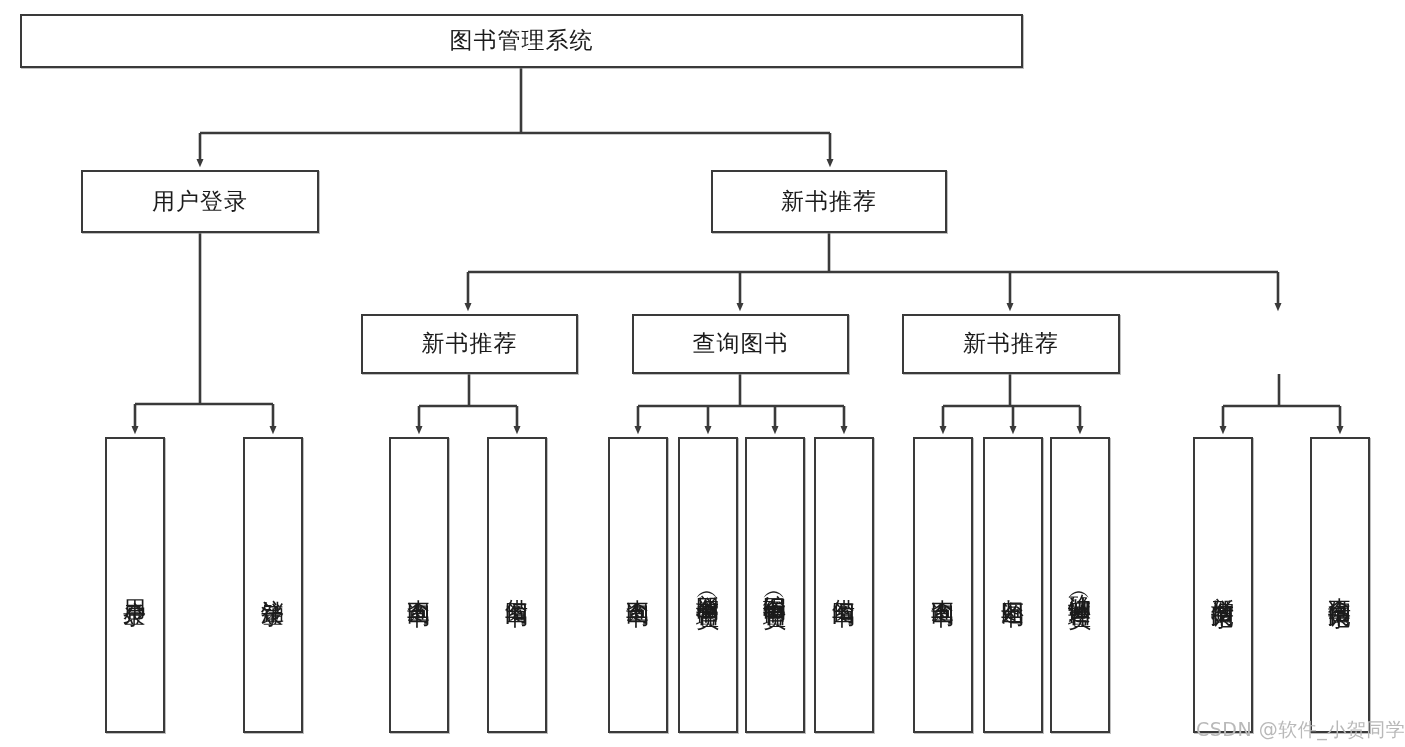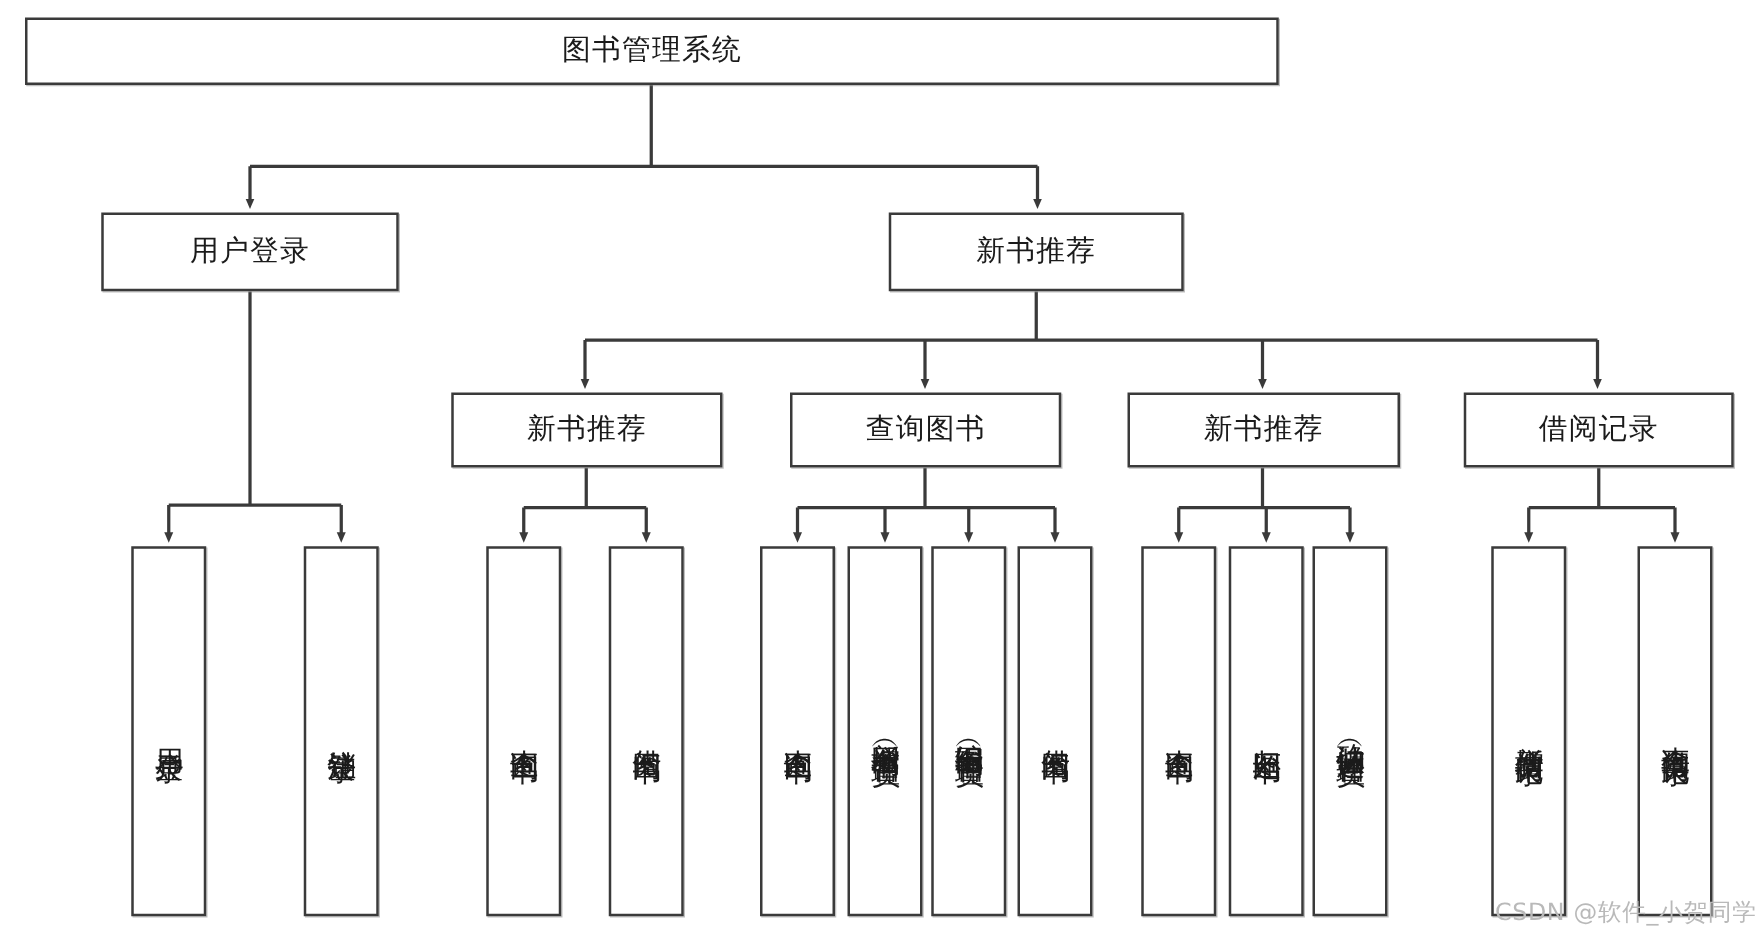--- a/index.html
+++ b/index.html
@@ -134,23 +134,20 @@
 
   <div class="node h" style="left:361px; top:314px; width:217px; height:60px;">
     <span>新书推荐</span>
   </div>
   <div class="node h" style="left:632px; top:314px; width:217px; height:60px;">
     <span>查询图书</span>
   </div>
   <div class="node h" style="left:902px; top:314px; width:218px; height:60px;">
     <span>新书推荐</span>
   </div>
-  <div class="node h" style="left:1171px; top:314px; width:216px; height:60px;">
-    <span>借阅记录</span>
-  </div>
 
   <div class="node v" style="left:105px; top:437px; width:60px; height:296px;">
     <span class="vtext">用户登录</span>
   </div>
   <div class="node v" style="left:243px; top:437px; width:60px; height:296px;">
     <span class="vtext">注销登录</span>
   </div>
   <div class="node v" style="left:389px; top:437px; width:60px; height:296px;">
     <span class="vtext">查询图书</span>
   </div>

